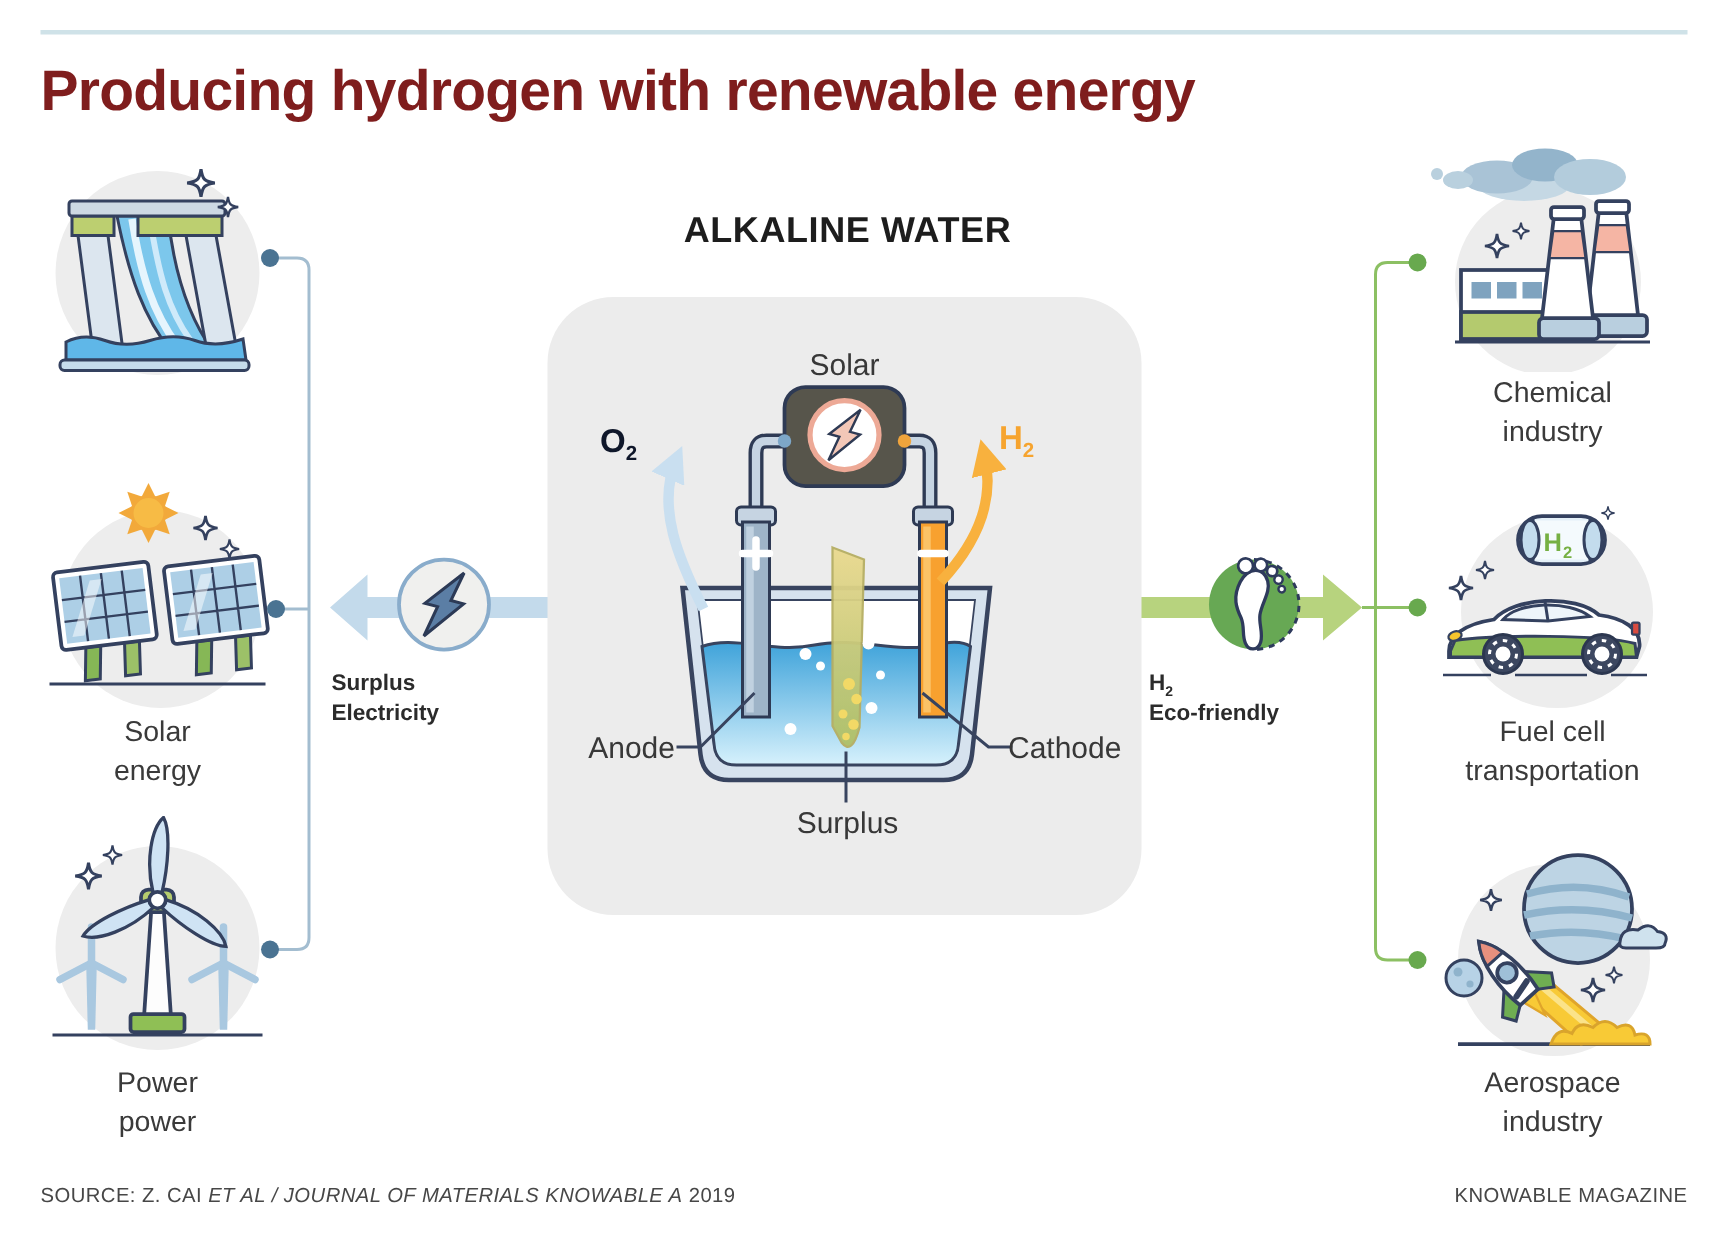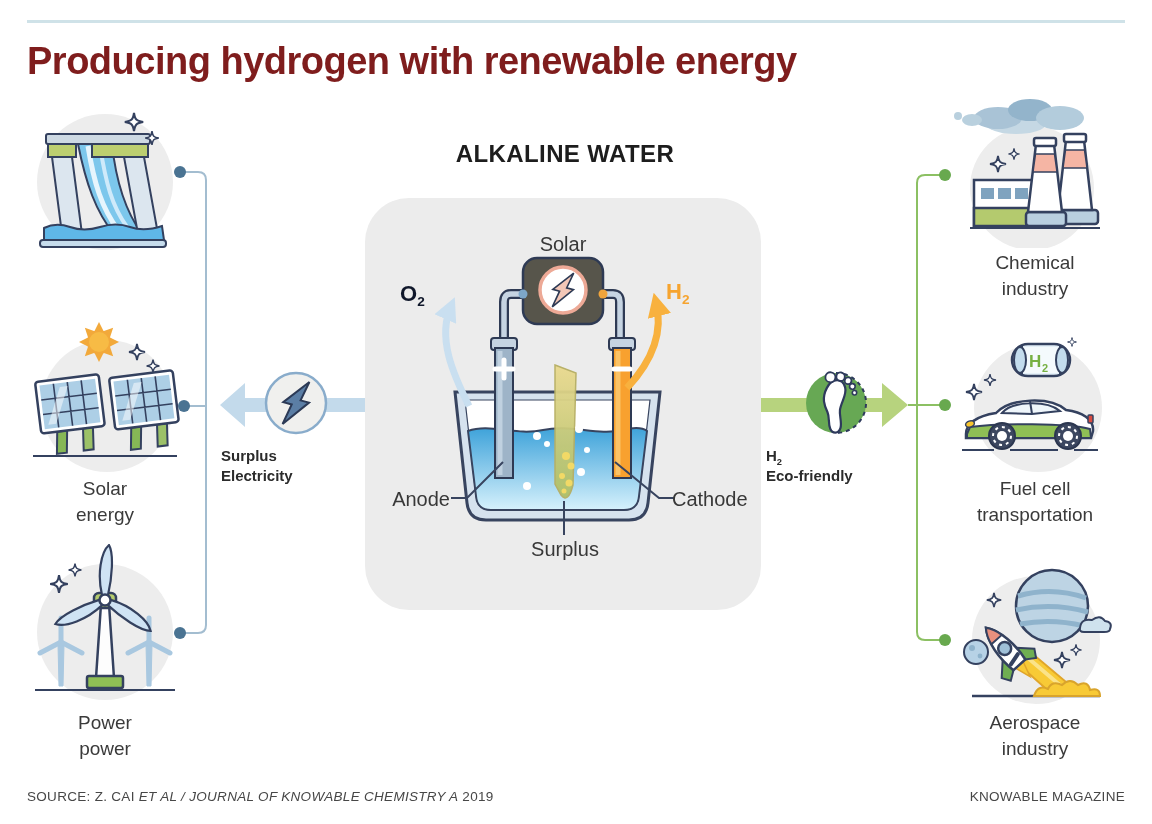--- a/index.html
+++ b/index.html
@@ -347,17 +347,17 @@
   </svg>
 
   <div class="abs cell-label" style="left:513px;top:233px;width:100px;text-align:center">Solar</div>
   <div class="abs gas-label o2-label" style="left:400px;top:281px"><span>O</span><sub>2</sub></div>
   <div class="abs gas-label h2-label" style="left:666px;top:279px"><span>H</span><sub>2</sub></div>
   <div class="abs cell-label" style="left:360px;top:488px;width:90px;text-align:right">Anode</div>
   <div class="abs cell-label" style="left:672px;top:488px;width:110px">Cathode</div>
   <div class="abs cell-label" style="left:505px;top:538px;width:120px;text-align:center">Surplus</div>
 
   <div class="abs source">
-    <span>SOURCE: Z. CAI </span><i>ET AL / JOURNAL OF KNOWABLE CHEMISTRY A</i><span> 2019</span>
+    <span>SOURCE: Z. CAI </span><i>ET AL / JOURNAL OF MATERIALS KNOWABLE A</i><span> 2019</span>
   </div>
   <div class="abs credit">KNOWABLE MAGAZINE</div>
 
 </div>
 
 </body></html>

